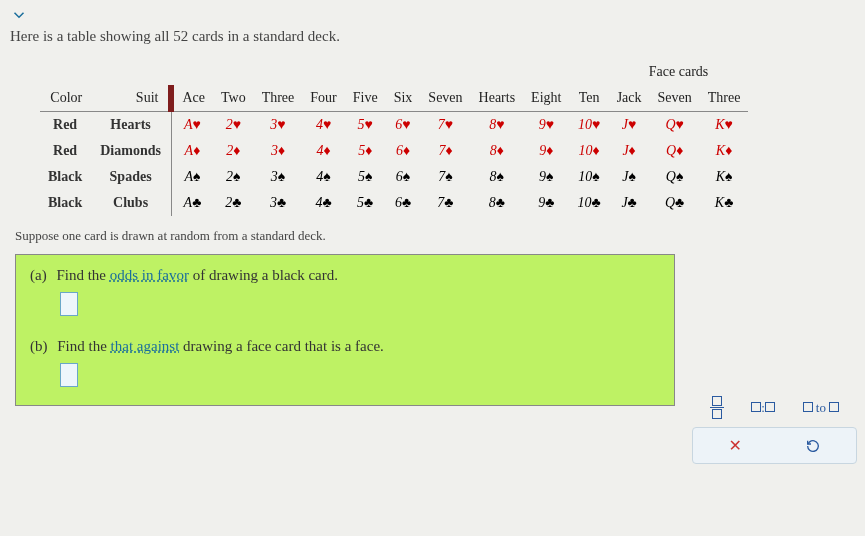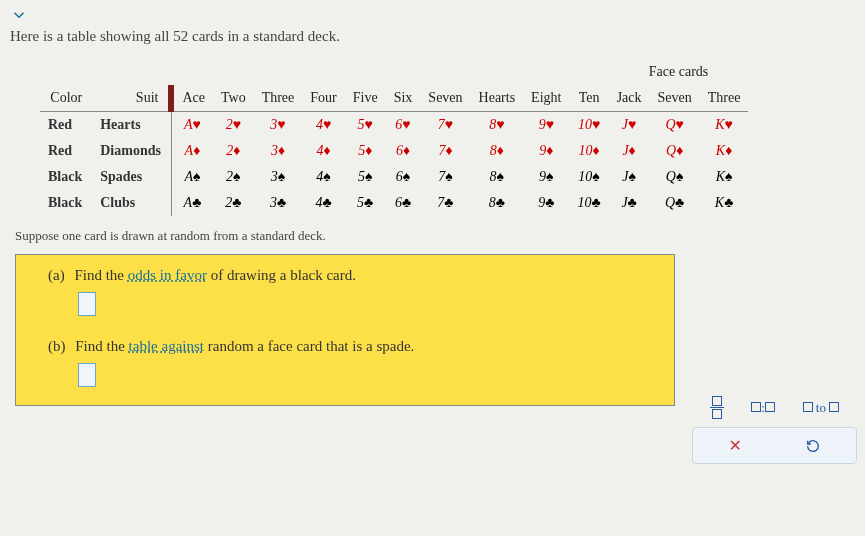--- a/index.html
+++ b/index.html
@@ -3,31 +3,31 @@
 <meta charset="utf-8">
 <style>
   *{box-sizing:border-box;margin:0;padding:0}
   body{font-family:Georgia,'Times New Roman',serif;background:#f0f0ed;color:#333;width:865px;height:536px;overflow:hidden;position:relative}
   .wrap{padding:6px 10px 0}
   .chev{width:18px;height:18px;margin-bottom:4px}
   .intro{font-size:15px;color:#444;margin-bottom:14px}
   .tbl{border-collapse:collapse;margin:0 30px 12px;font-size:14px}
   .tbl th,.tbl td{padding:5px 8px 5px 8px;text-align:center;font-weight:normal}
   .tbl thead th{font-weight:normal;color:#222}
-  .tbl tbody td:first-child,.tbl tbody td:nth-child(2){text-align:left;padding-right:10px;font-weight:bold}
+  .tbl tbody td:first-child,.tbl tbody td:nth-child(2){text-align:center;padding-right:10px;font-weight:bold}
   .tbl tbody td:nth-child(2){border-right:1px solid #888}
   .tbl thead tr:nth-child(2) th:first-child,.tbl thead tr:nth-child(2) th:nth-child(2){text-align:right;padding-right:10px}
   .tbl thead tr:nth-child(2) th:nth-child(2){border-right:6px solid #7f1d1d}
   .tbl tbody tr:first-child td{border-top:1px solid #888}
   .face-hdr{text-align:center;font-weight:bold}
   .red{color:#c00}
   .blk{color:#000}
   .i{font-style:italic}
   .intro2{font-size:13px;color:#444;margin:0 5px 10px}
-  .qbox{border:1px solid #888;background:#fde047;margin:0 5px;padding:12px 32px;width:660px;font-size:15px}
+  .qbox{border:1px solid #888;background:#bef264;margin:0 5px;padding:12px 14px;width:660px;font-size:15px}
   .qbox .row{margin-bottom:18px}
   .qbox .row:last-child{margin-bottom:2px}
   .pn{margin-right:6px}
   .link{color:#1a6e9c;text-decoration:underline dotted}
   .inp{display:inline-block;width:18px;height:24px;border:1px solid #6aa7c8;background:#eef6fb;margin:8px 0 0 30px}
   .tools{position:absolute;right:8px;top:388px;width:165px}
   .trow{display:flex;align-items:center;justify-content:space-around;padding:8px 4px;font-size:13px;color:#2a5aa0}
   .trow.b{border:1px solid #c8d6e0;border-radius:4px;background:#edf3f8}
   .frac{display:inline-flex;flex-direction:column;align-items:center;line-height:1}
   .frac .line{width:14px;height:1px;background:#2a5aa0;margin:1px 0}
@@ -144,21 +144,21 @@
   <p class="intro2">Suppose one card is drawn at random from a standard deck.</p>
 
   <div class="qbox">
     <div class="row">
       <span class="pn">(a)</span>
       <span>Find the </span><span class="link">odds in favor</span><span> of drawing a black card.</span>
       <br><span class="inp"></span>
     </div>
     <div class="row">
       <span class="pn">(b)</span>
-      <span>Find the </span><span class="link">table against</span><span> random a face card that is a spade.</span>
+      <span>Find the </span><span class="link">that against</span><span> drawing a face card that is a face.</span>
       <br><span class="inp"></span>
     </div>
   </div>
 </div>
 
 <div class="tools">
   <div class="trow">
     <span class="frac">
         <span class="sq"></span>
         <span class="line"></span>

